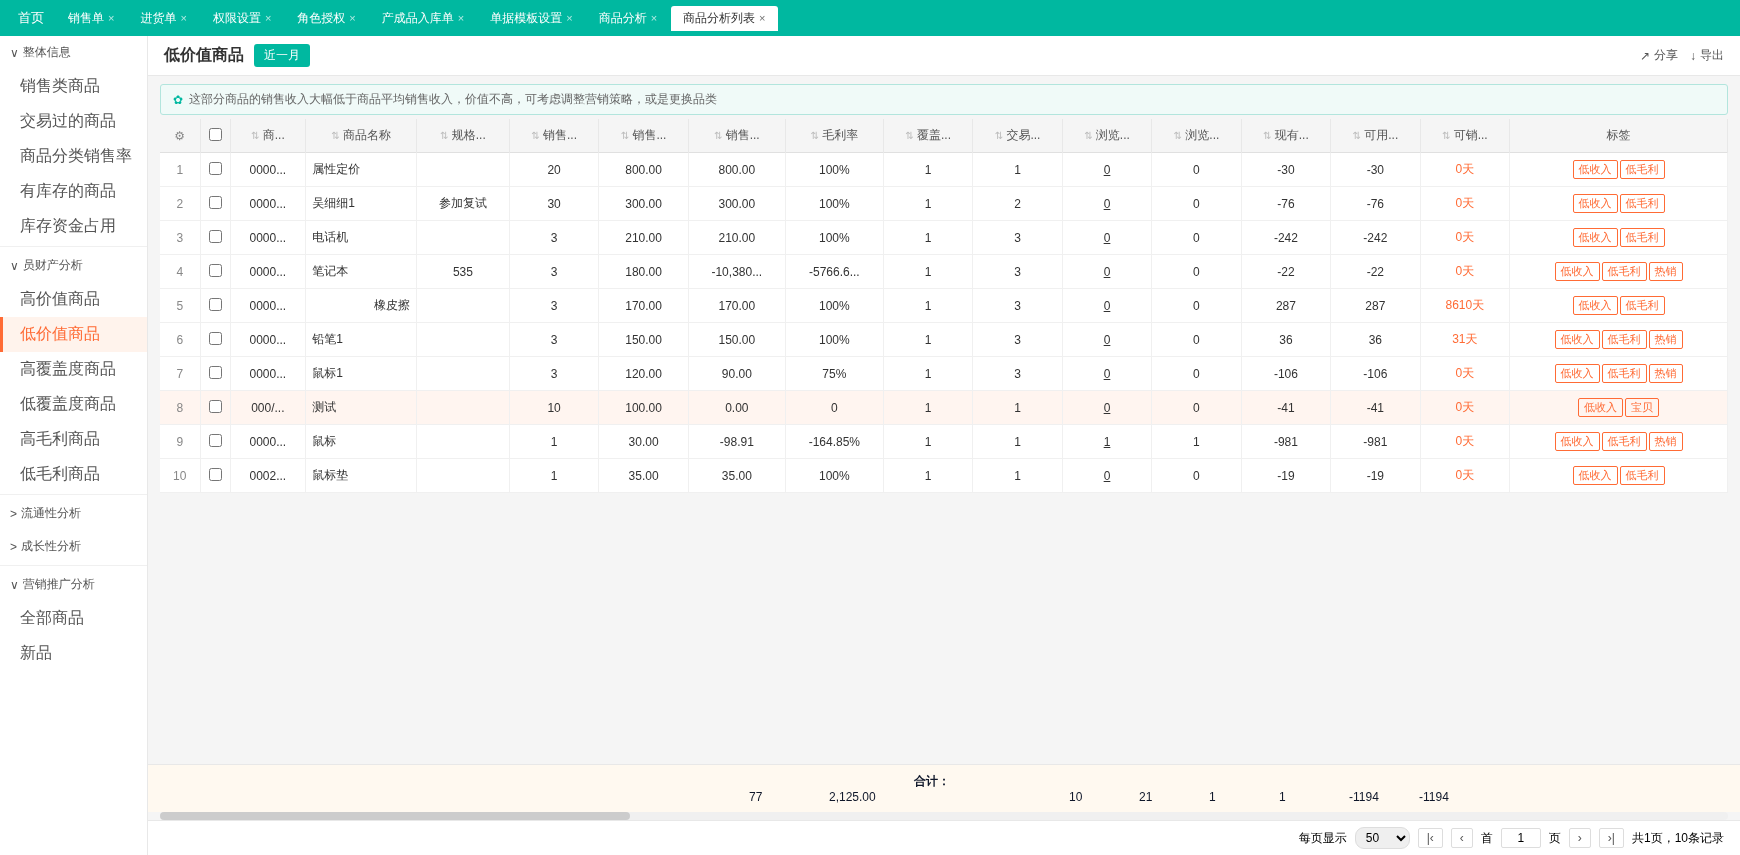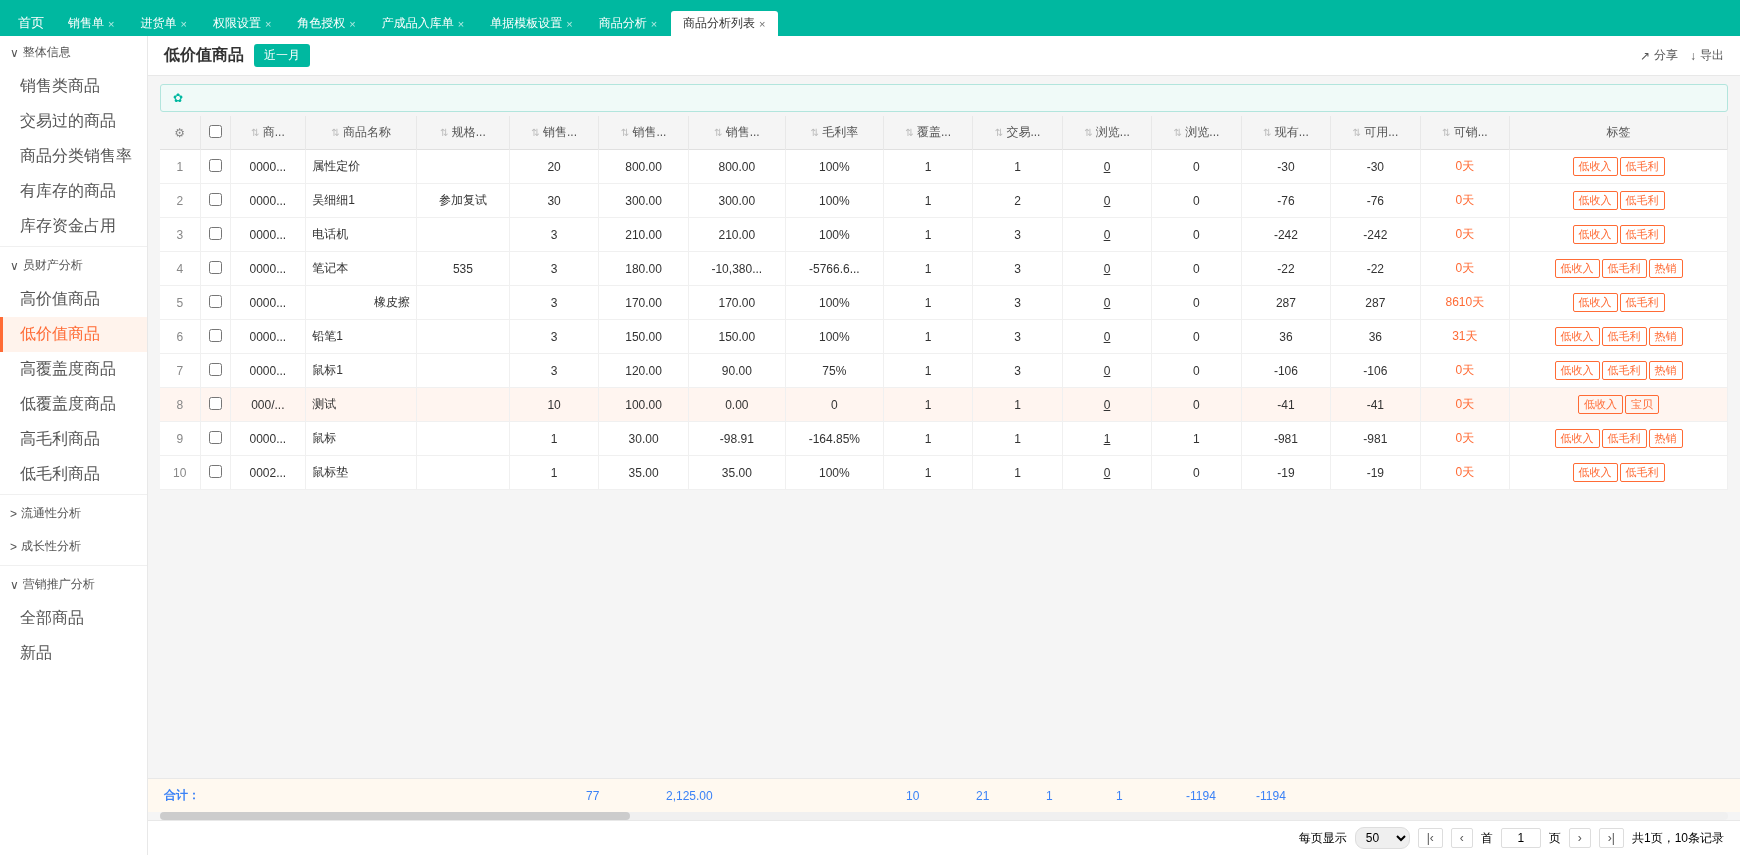--- a/index.html
+++ b/index.html
@@ -1,21 +1,21 @@
 <!DOCTYPE html>
 <html><head>
   <meta charset="utf-8">
   <style>
     * { box-sizing: border-box; margin: 0; padding: 0; font-family: 'Microsoft YaHei', Arial, sans-serif; font-size: 12px; }
     body { background: #f5f5f5; overflow: hidden; width: 1740px; height: 855px; }
 
     
     .top-nav {
       display: flex;
-      align-items: flex-end;
+      align-items: center;
       background: #00b8a0;
       height: 36px;
       padding: 0 8px;
       gap: 2px;
     }
     .nav-item {
       color: #fff;
       padding: 4px 12px;
       cursor: pointer;
       border-radius: 3px 3px 0 0;
@@ -194,22 +194,23 @@
     input[type="checkbox"] { cursor: pointer; }
 
     
     .total-bar {
       background: #fff9f0;
       border-top: 1px solid #e8e8e8;
       display: flex;
       align-items: center;
       padding: 8px 16px;
       font-size: 12px;
-      color: #3b82f6;
-      gap: 12px;
+      color: #0f172a;
+      gap: 0;
+      flex-direction: column;
     }
     .total-label { font-weight: bold; min-width: 60px; }
 
     
     .pagination-bar {
       display: flex;
       align-items: center;
       justify-content: flex-end;
       padding: 6px 16px;
       background: #fff;
@@ -378,20 +379,21 @@
         </div>
         <div class="action-btn">
           <span>↓</span>
           <span>导出</span>
         </div>
       </div>
     </div>
 
     <div class="info-bar">
       <span class="info-icon">✿</span>
+      <span>这部分商品的销售收入大幅低于商品平均销售收入，价值不高，可考虑调整营销策略，或是更换品类</span>
     </div>
 
     <div class="table-container">
       <table>
         <thead>
           <tr>
             <th><span class="gear-icon">⚙</span></th>
             <th><input type="checkbox" style=""></th>
             <th><span class="sort-icon">⇅</span> 商...</th>
             <th><span class="sort-icon">⇅</span> 商品名称</th>

